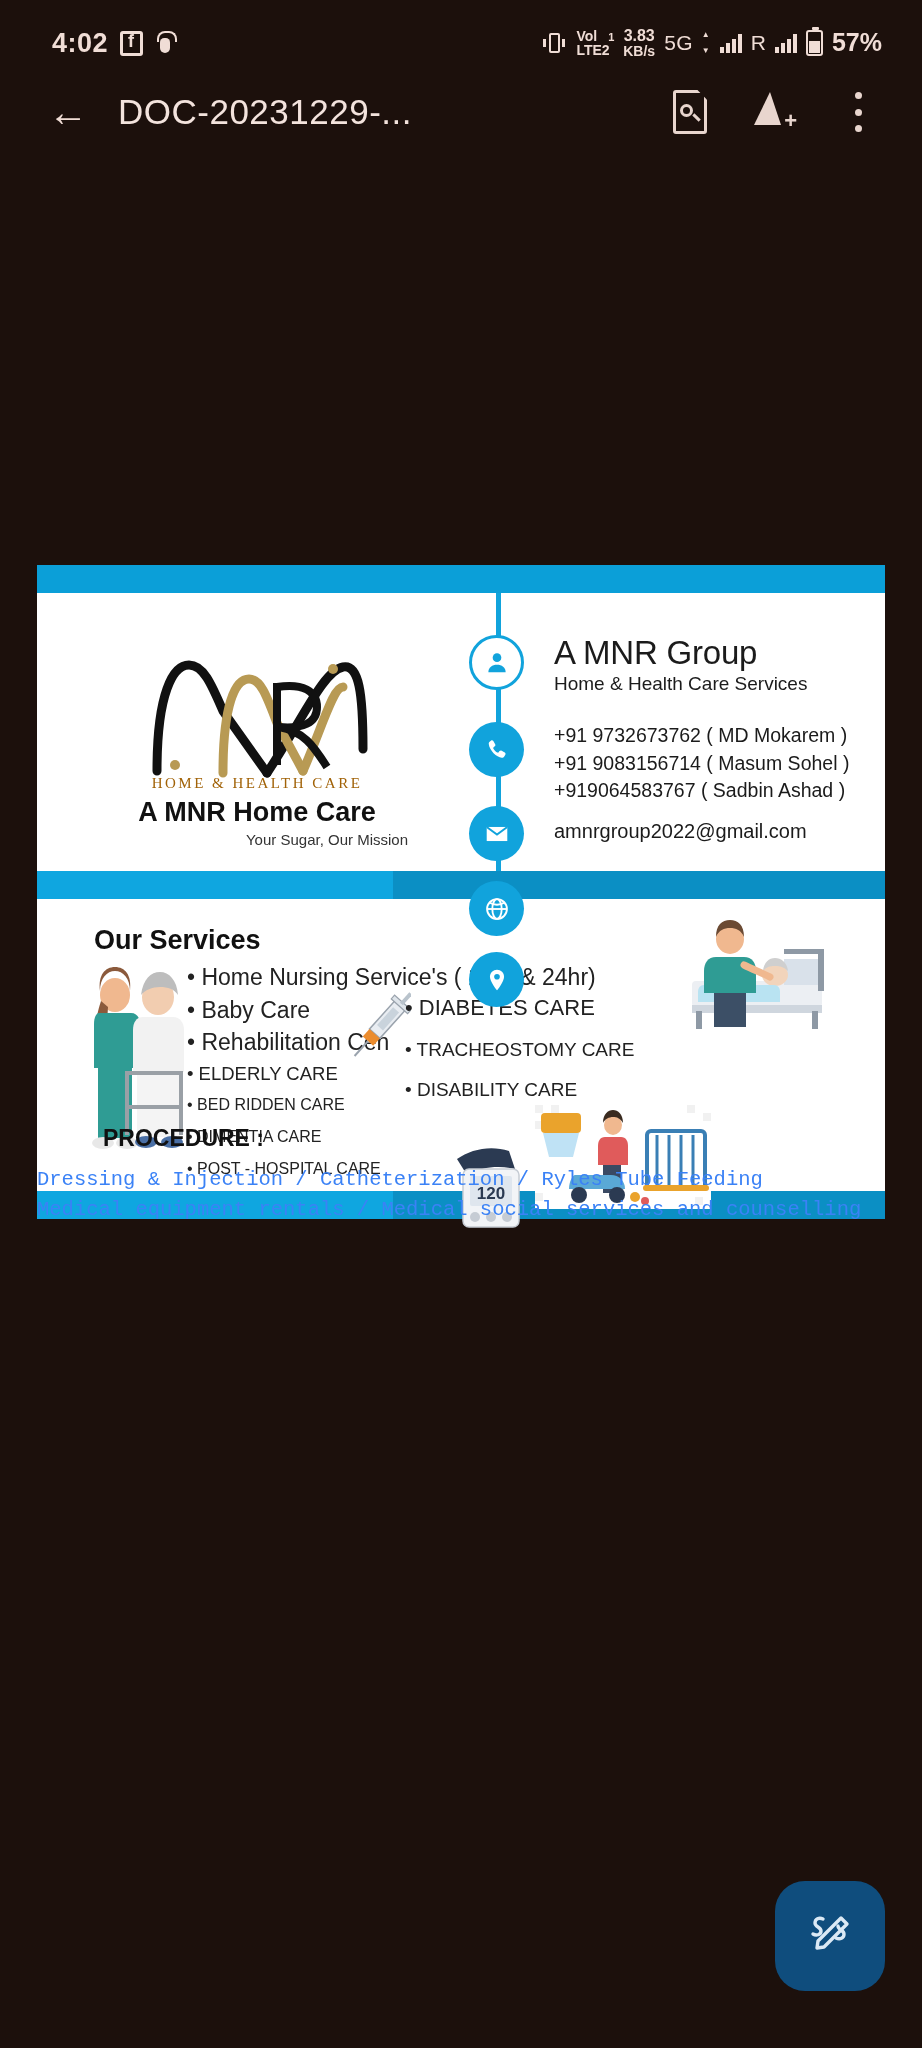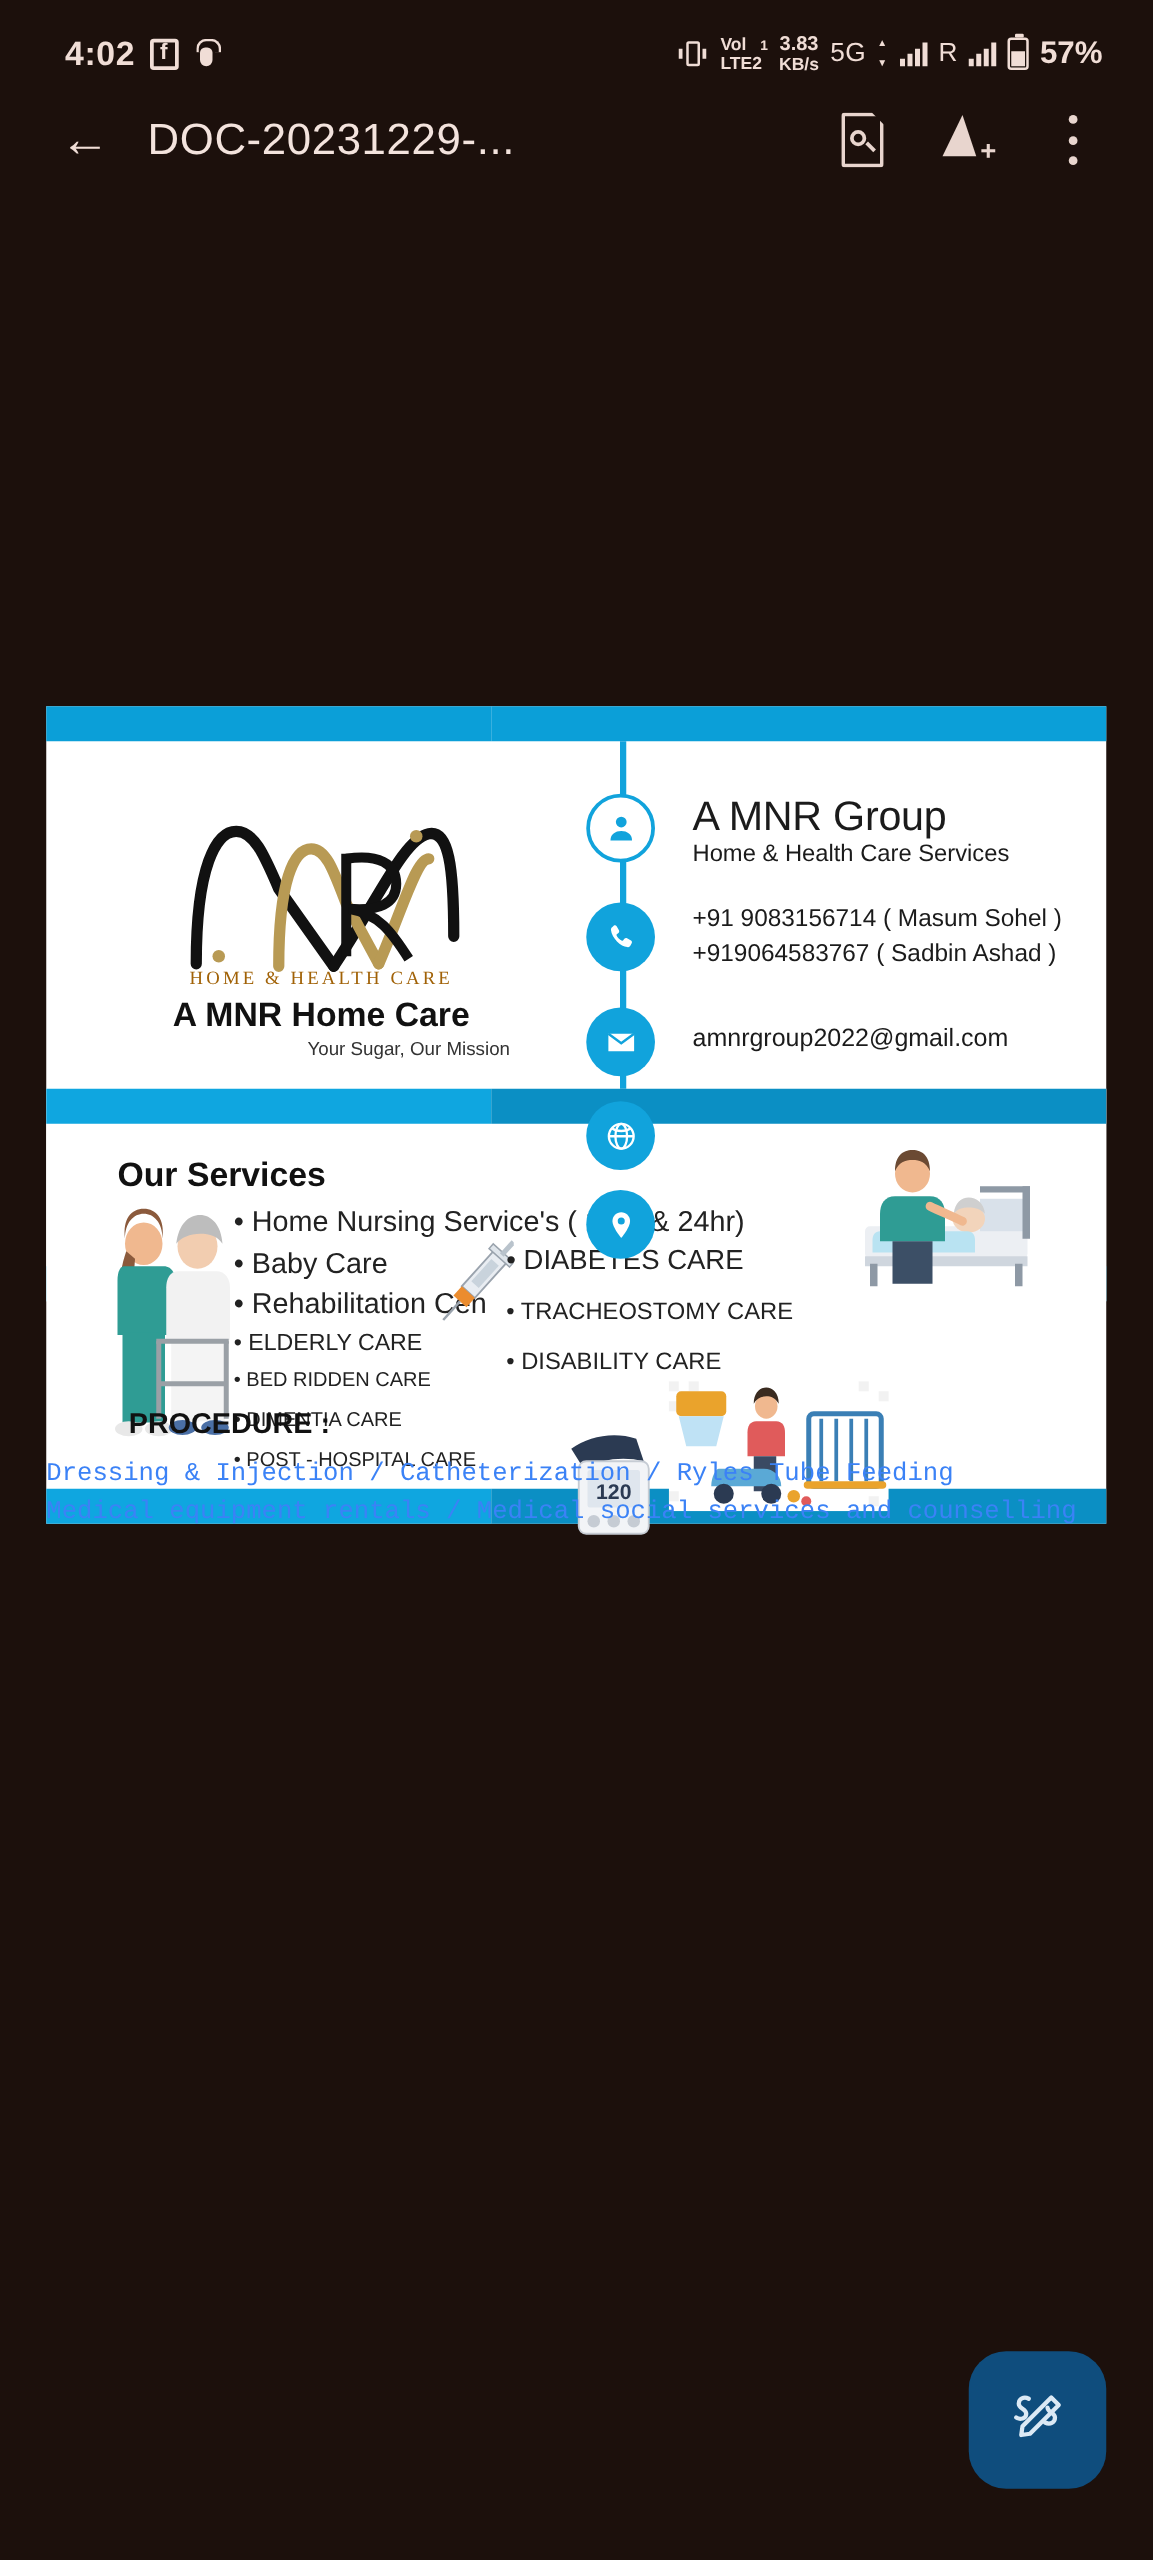--- a/index.html
+++ b/index.html
@@ -268,20 +268,21 @@
         </div>
       </div>
 
       <div class="contact-row" style="left:432px; top:129px;">
         <div class="cbadge">
           <svg width="26" height="26" viewBox="0 0 24 24" fill="#ffffff">
             <path d="M6.6 3.2c.7-.4 1.6-.2 2 .5l1.7 2.9c.4.7.2 1.5-.4 2l-1.2 1c-.2.2-.3.5-.2.8.6 1.6 2.4 3.4 4 4 .3.1.6 0 .8-.2l1-1.2c.5-.6 1.3-.8 2-.4l2.9 1.7c.7.4.9 1.3.5 2l-1 1.7c-.5.8-1.4 1.2-2.3 1.1C11.7 19 5 12.3 4.4 6.5c-.1-.9.3-1.8 1.1-2.3z"></path>
           </svg>
         </div>
         <div class="ctext">
+          <div class="phone-line">+91 9732673762 ( MD Mokarem )</div>
           <div class="phone-line">+91 9083156714 ( Masum Sohel )</div>
           <div class="phone-line">+919064583767  ( Sadbin Ashad )</div>
         </div>
       </div>
 
       <div class="contact-row" style="left:432px; top:213px;">
         <div class="cbadge">
           <svg width="26" height="26" viewBox="0 0 24 24" fill="#ffffff">
             <path d="M2.5 5.5h19v13h-19z" fill="#ffffff"></path>
             <path d="M2.5 5.5l9.5 7 9.5-7" stroke="#11a3dc" stroke-width="1.8" fill="none"></path>

